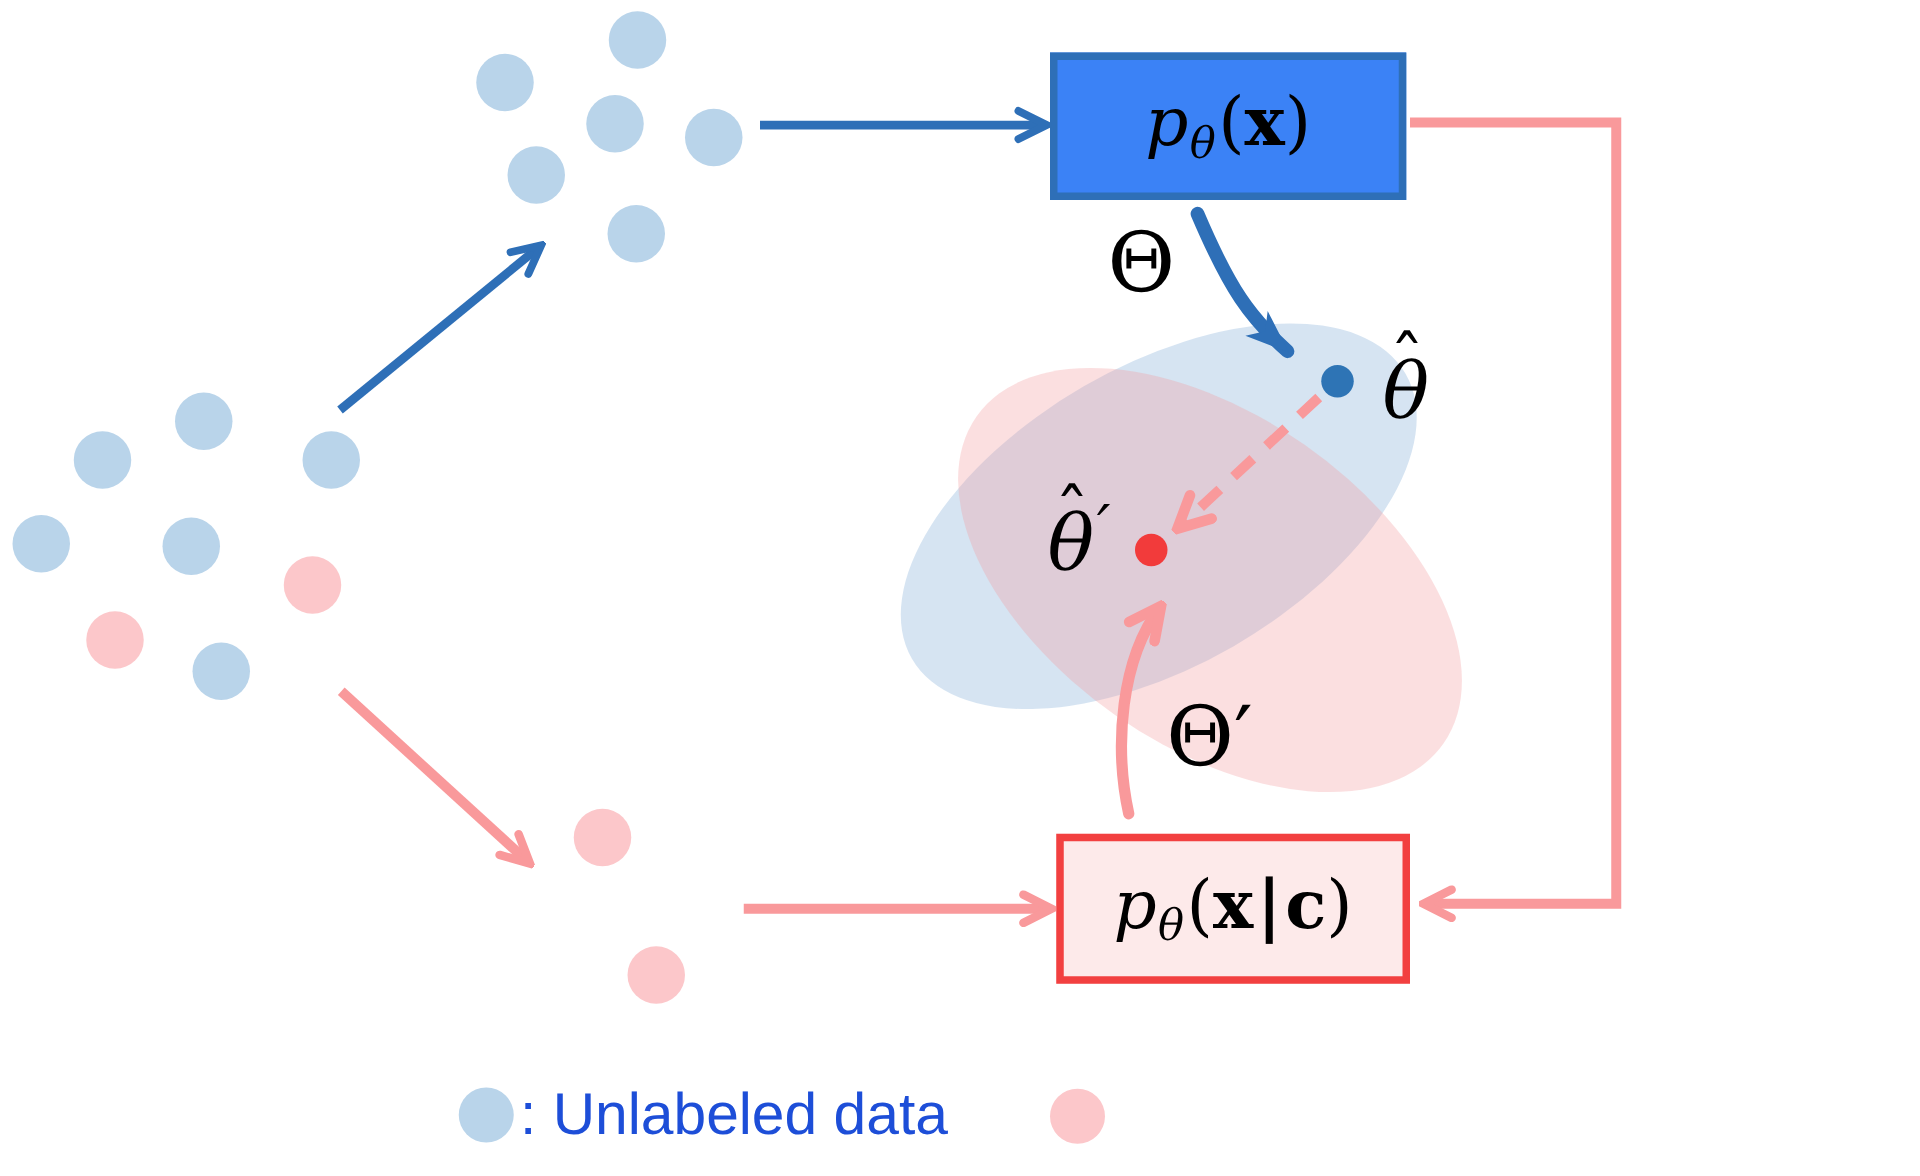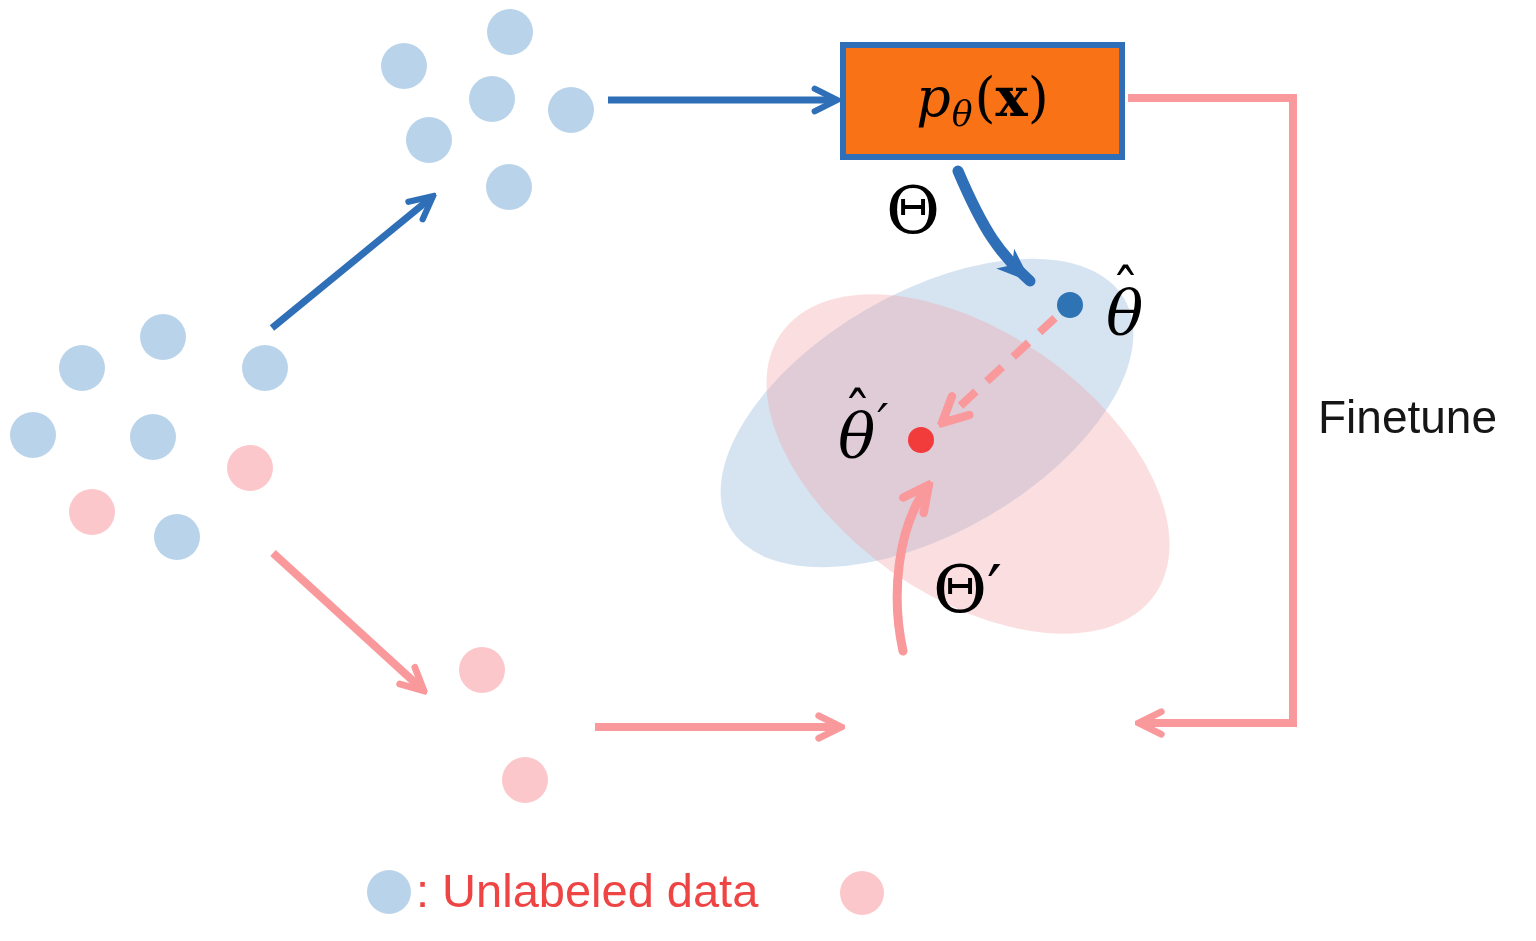--- a/index.html
+++ b/index.html
@@ -1,21 +1,21 @@
 <!DOCTYPE html>
 <html><head>
 <meta charset="utf-8">
 <style>
   html,body{margin:0;padding:0;background:#ffffff;}
   #stage{position:relative;width:1536px;height:941px;background:#ffffff;overflow:hidden;
          font-family:"Liberation Sans", sans-serif;}
   #canvas{position:absolute;left:0;top:0;width:1536px;height:941px;}
 
   .box{position:absolute;box-sizing:border-box;display:flex;align-items:center;justify-content:center;}
-  #box-unconditional{left:840px;top:42px;width:285px;height:118px;background:#f97316;border:6px solid #2e6fb7;}
+  #box-unconditional{left:840px;top:42px;width:285px;height:118px;background:#3b82f6;border:6px solid #2e6fb7;}
   #box-conditional{left:845px;top:667px;width:283px;height:120px;background:#fdeaea;border:6px solid #f24040;}
 
   .formula{font-family:"DejaVu Serif", serif;font-size:54px;color:#000;white-space:nowrap;line-height:1;}
   .fp{font-style:italic;}
   .fsub{font-style:italic;font-size:0.64em;vertical-align:-0.28em;margin-left:1px;margin-right:2px;}
   .fx{font-weight:700;}
   .fbar{font-weight:700;padding:0 3px;}
   .fparen{font-weight:400;}
 
   .math-big{position:absolute;font-family:"DejaVu Serif", serif;font-size:66px;color:#000;line-height:1;white-space:nowrap;}
@@ -25,21 +25,21 @@
   .param-label{position:absolute;font-family:"DejaVu Serif", serif;font-style:italic;
                font-size:62px;color:#000;line-height:1;white-space:nowrap;}
   #theta-hat{left:1106px;top:282px;}
   #theta-hat-prime{left:838px;top:398px;}
   .hat-wrap{position:relative;display:inline-block;}
   .hat{position:absolute;top:-0.34em;left:0.10em;font-style:normal;font-size:0.9em;}
   .prime{font-size:0.78em;vertical-align:0.38em;margin-left:2px;}
 
   #finetune{position:absolute;left:1318px;top:394px;font-size:46px;color:#161616;line-height:1;}
 
-  .legend-text{position:absolute;font-size:47px;color:#ef4444;line-height:1;white-space:nowrap;}
+  .legend-text{position:absolute;font-size:47px;color:#1d4ed8;line-height:1;white-space:nowrap;}
   #legend-unlabeled-text{left:416px;top:867px;}
   #legend-labeled-text{left:892px;top:867px;}
 </style>
 </head>
 <body>
 
 <div id="stage">
 
   <svg id="canvas" viewBox="0 0 1536 941" xmlns="http://www.w3.org/2000/svg">
     <defs>
@@ -105,33 +105,37 @@
     <circle cx="389" cy="892" r="22" fill="#b9d4ea"></circle>
     <circle cx="862" cy="893" r="22" fill="#fcc7ca"></circle>
   </svg>
 
   <div class="box" id="box-unconditional">
     <span class="formula">
       <span class="fp">p</span><span class="fsub">θ</span><span class="fparen">(</span><span class="fx">x</span><span class="fparen">)</span>
     </span>
   </div>
 
+  <div class="box" id="box-conditional">
+    <span class="formula">
+      <span class="fp">p</span><span class="fsub">θ</span><span class="fparen">(</span><span class="fx">x</span><span class="fbar">|</span><span class="fx">c</span><span class="fparen">)</span>
+    </span>
+  </div>
 
   <div class="math-big" id="theta-space">Θ</div>
   <div class="math-big" id="theta-space-prime">Θ′</div>
 
   <div class="param-label" id="theta-hat">
     <span class="hat-wrap">
       <span class="hat">ˆ</span><span>θ</span>
     </span>
   </div>
 
   <div class="param-label" id="theta-hat-prime">
     <span class="hat-wrap">
       <span class="hat">ˆ</span><span>θ</span>
     </span><span class="prime">′</span>
   </div>
 
-  <div id="finetune">Finetune</div>
 
   <div class="legend-text" id="legend-unlabeled-text">: Unlabeled data</div>
 
 </div>
 
 </body></html>

